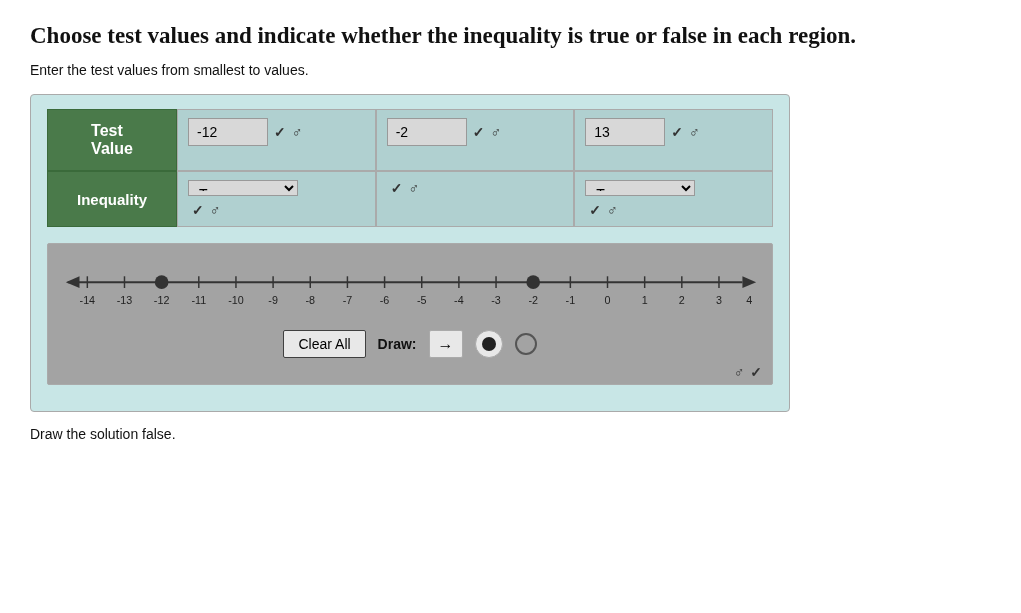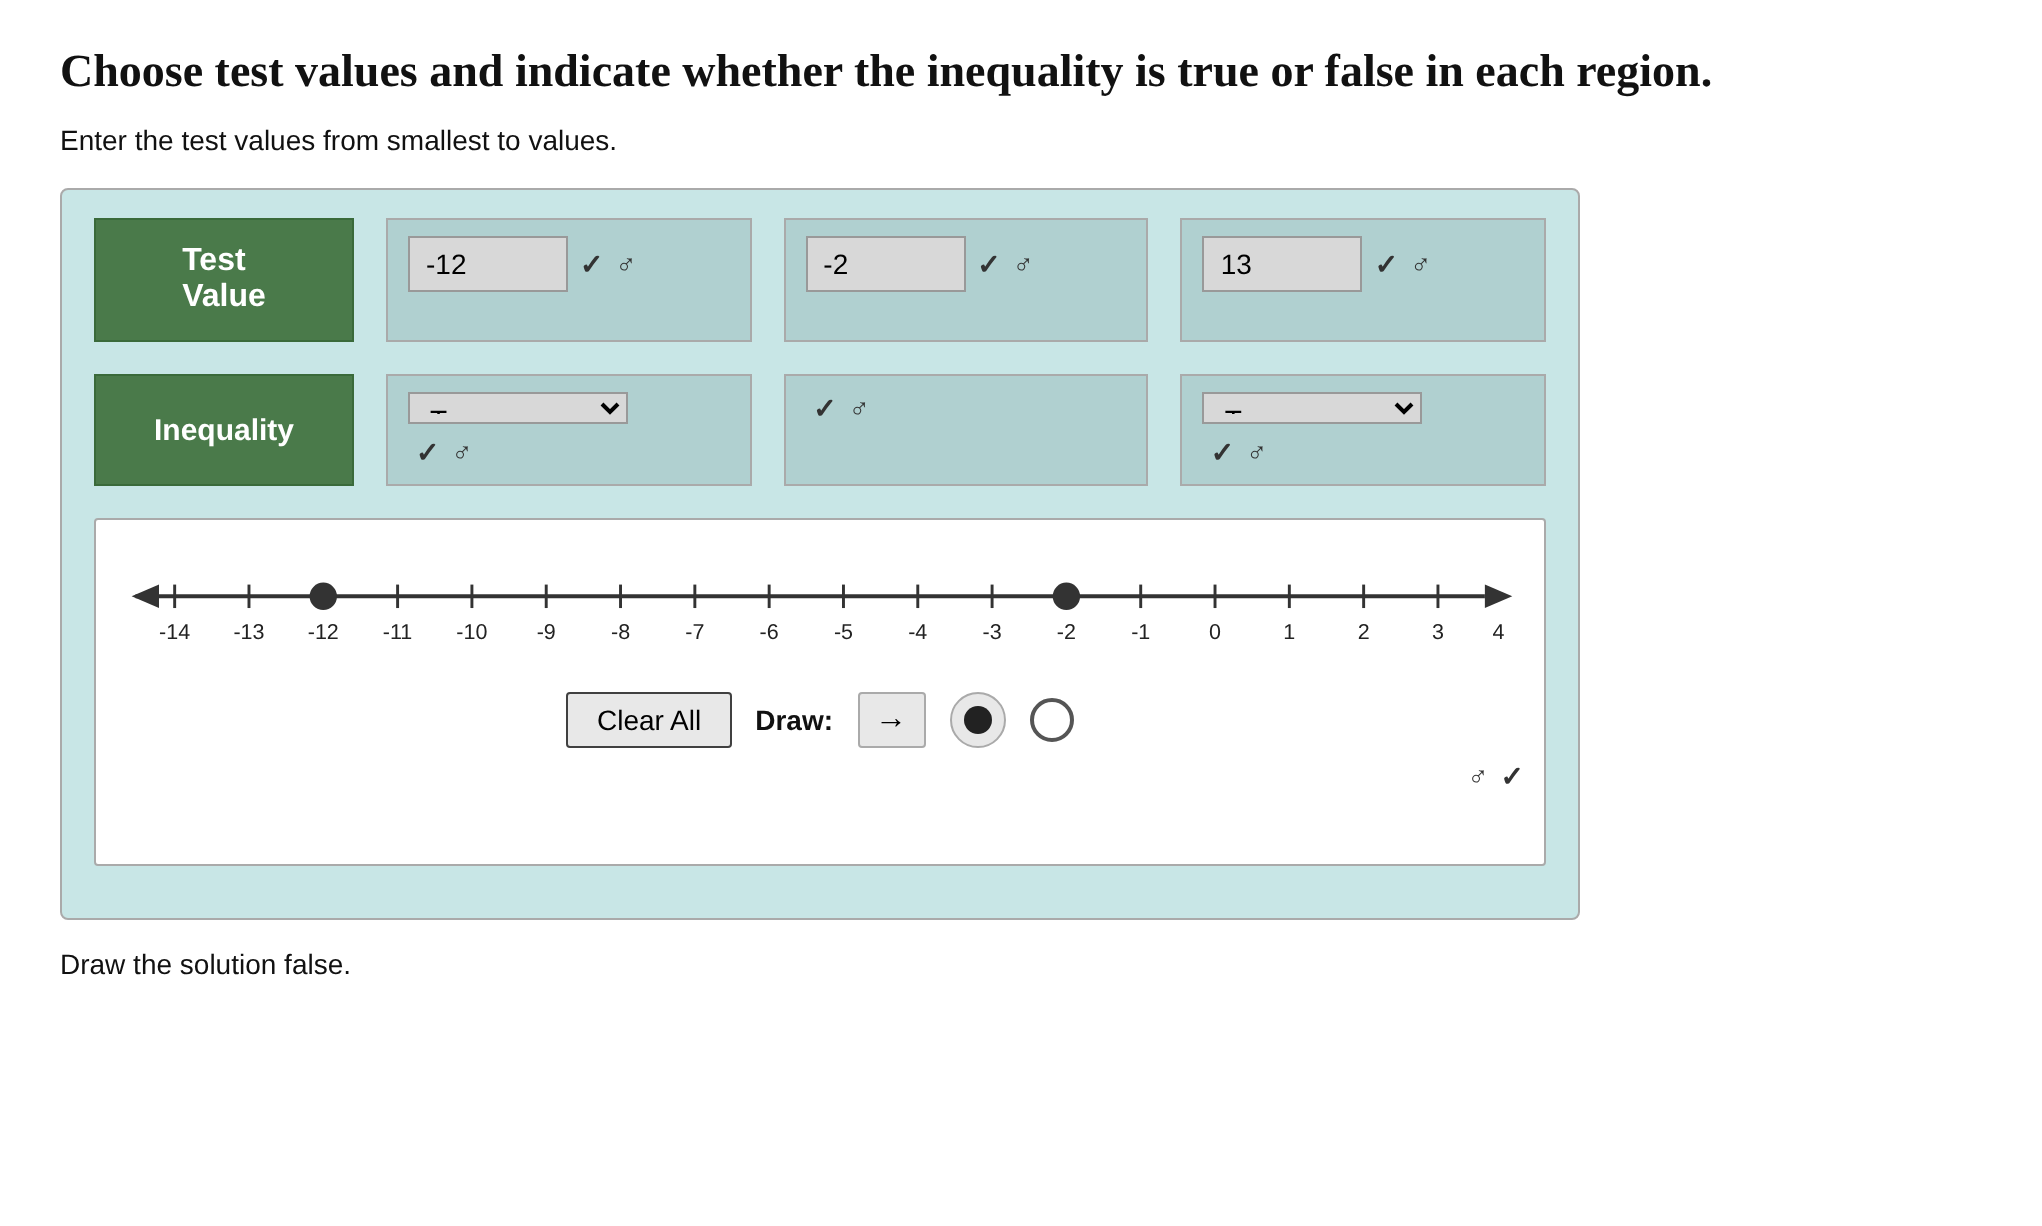--- a/index.html
+++ b/index.html
@@ -26,21 +26,21 @@
     .main-panel {
       background: #c8e6e6;
       border: 1px solid #aaa;
       border-radius: 4px;
       padding: 14px 16px 14px 16px;
       max-width: 760px;
     }
     .table-grid {
       display: grid;
       grid-template-columns: 130px 1fr 1fr 1fr;
-      gap: 16px;
+      gap: 0;
       margin-bottom: 16px;
     }
     .header-cell {
       background: #4a7a4a;
       color: #fff;
       font-weight: bold;
       font-size: 16px;
       display: flex;
       align-items: center;
       justify-content: center;
@@ -104,24 +104,24 @@
       cursor: pointer;
     }
     .checkmark-row {
       display: flex;
       align-items: center;
       gap: 6px;
       margin-left: 4px;
     }
     
     .number-line-container {
-      background: #ffffff;
+      background: #a3a3a3;
       border: 1px solid #aaa;
       border-radius: 2px;
-      padding: 10px 10px 36px 10px;
+      padding: 10px 10px 4px 10px;
       margin-bottom: 12px;
       position: relative;
     }
     .number-line-svg {
       display: block;
       width: 100%;
     }
     .controls-row {
       display: flex;
       align-items: center;

